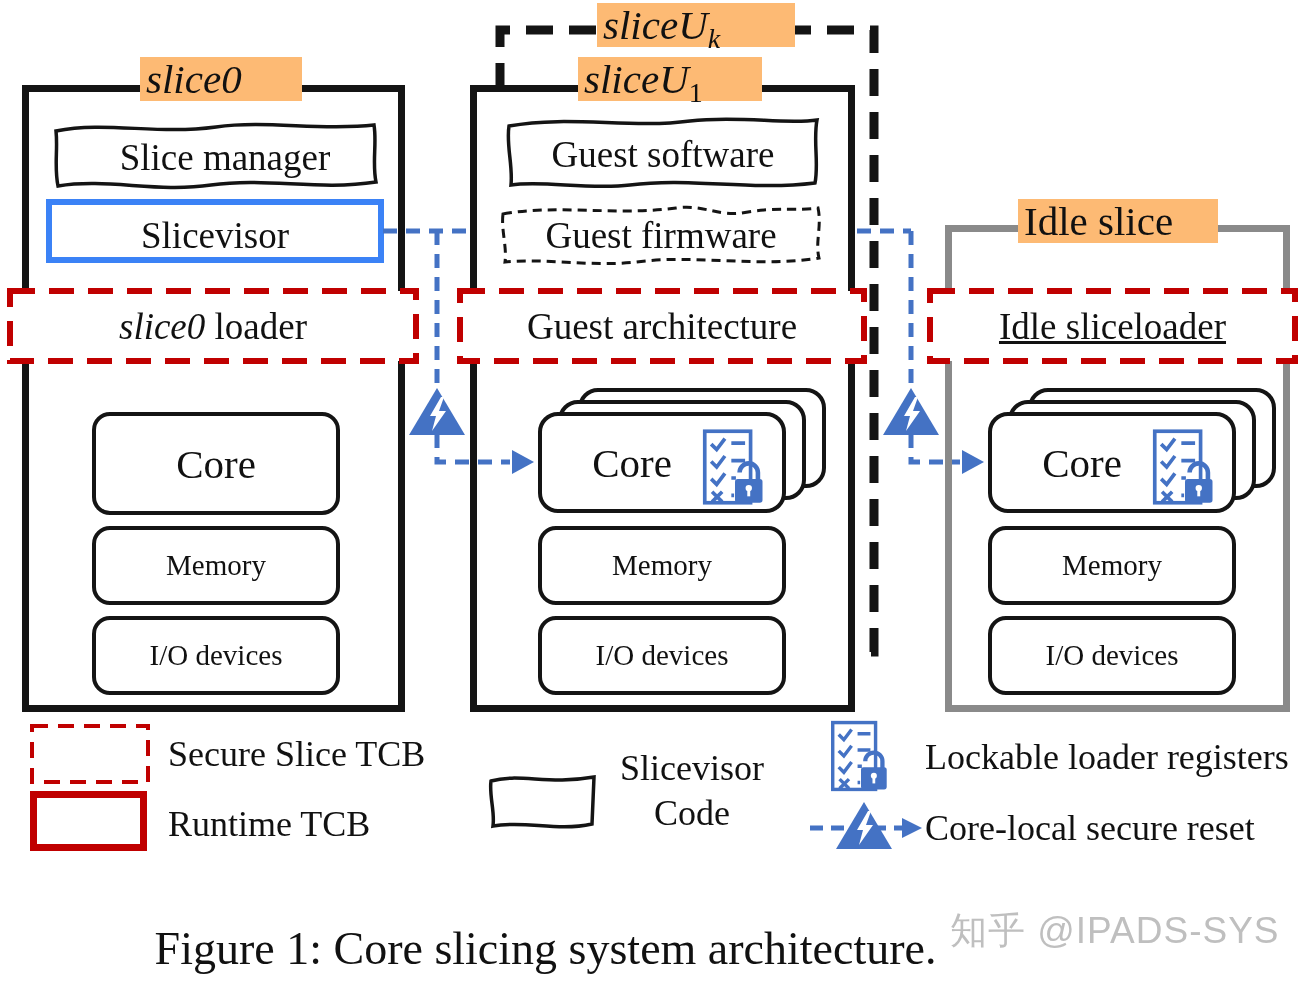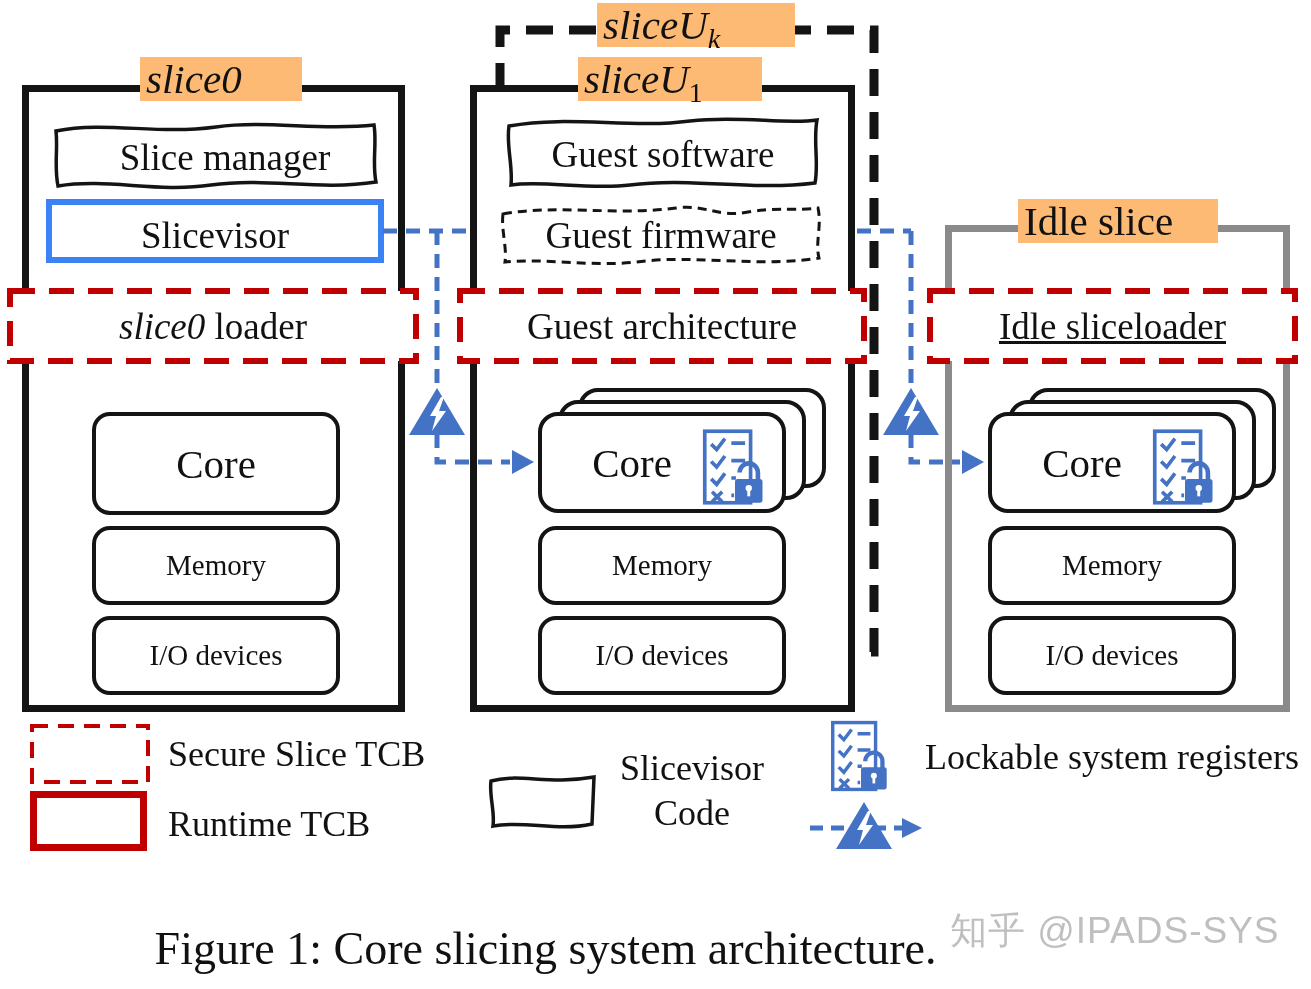--- a/index.html
+++ b/index.html
@@ -207,31 +207,34 @@
     <path d="M10,36 l6,6 l9,-12" fill="none" stroke="#4472C4" stroke-width="4"></path>
     <path d="M10,55 l6,6 l9,-12" fill="none" stroke="#4472C4" stroke-width="4"></path>
     <path d="M11,69 l11,11 M22,69 l-11,11" stroke="#4472C4" stroke-width="4"></path>
     <path d="M32,16 h15 M32,35 h15 M32,54 h5 M32,73 h3" stroke="#4472C4" stroke-width="4"></path>
     <path d="M41,48 a10,10 0 0 1 20,0 v8" fill="none" stroke="#4472C4" stroke-width="5"></path>
     <rect x="36" y="55" width="30" height="26" rx="3" fill="#4472C4"></rect>
     <circle cx="51" cy="65" r="3.5" fill="#fff"></circle>
     <rect x="49.4" y="66" width="3.2" height="8" fill="#fff"></rect>
   </svg>
   <div class="legend-label" style="left:925px;top:736px;">
-    <span>Lockable system registers</span>
+    <span>Lockable loader registers</span>
   </div>
 
   <svg class="abs" style="left:806px;top:796px;z-index:2;" width="124" height="56" viewBox="0 0 124 56">
     <path d="M4,32 L96,32" fill="none" stroke="#4472C4" stroke-width="5" stroke-dasharray="13 8"></path>
     <polygon points="96,22 116,32 96,42" fill="#4472C4"></polygon>
     <g transform="translate(28,4)">
       <polygon points="30,2 58,49 2,49" fill="#4472C4"></polygon>
       <polygon points="34,11 23,30 29,30 25,45 39,25 32,25 37,11" fill="#fff"></polygon>
     </g>
   </svg>
+  <div class="legend-label" style="left:925px;top:807px;">
+    <span>Core-local secure reset</span>
+  </div>
 
   <div class="caption">
     <span>Figure 1: Core slicing system architecture.</span>
   </div>
   <div class="watermark">
     <span>知乎 @IPADS-SYS</span>
   </div>
 
 </div>
 

